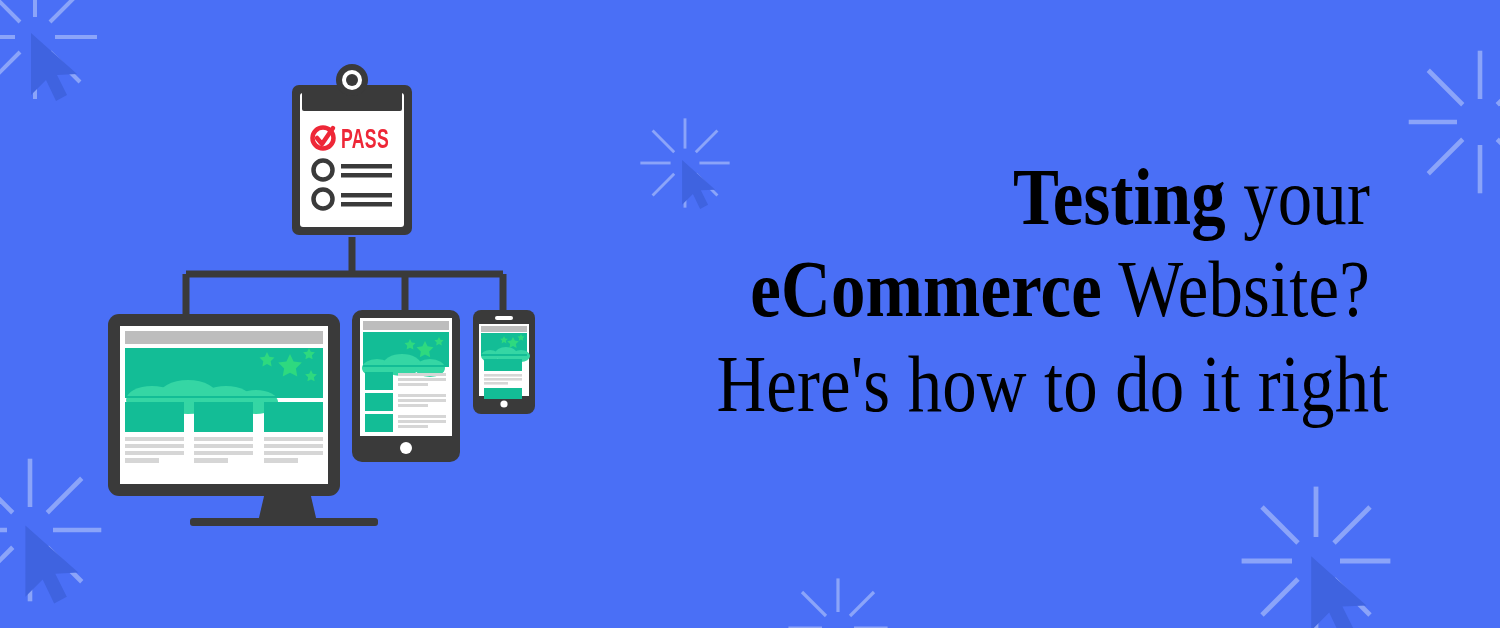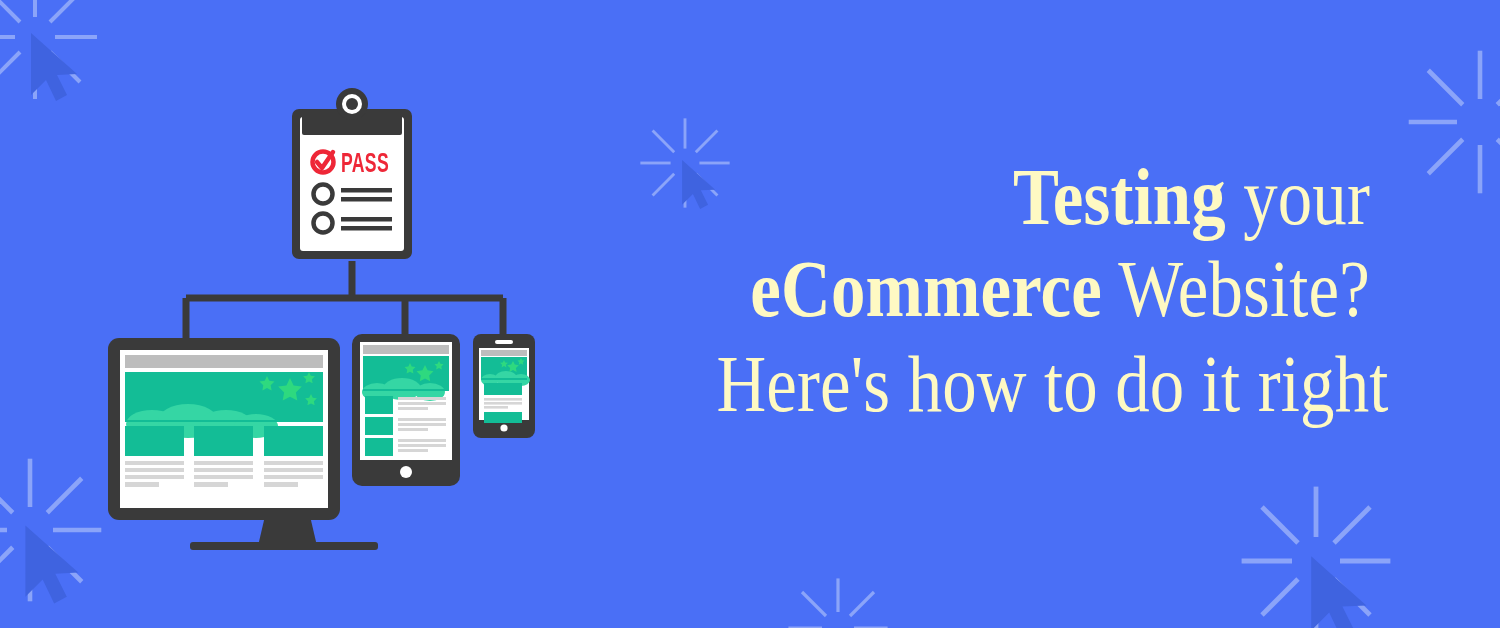--- a/index.html
+++ b/index.html
@@ -22,35 +22,35 @@
     position: absolute;
     inset: 0;
     pointer-events: none;
   }
   .deco-layer svg { display: block; }
 
   
   .illustration {
     position: absolute;
     left: 80px;
-    top: 76px;
+    top: 52px;
     width: 500px;
     height: 500px;
     text-align: right;
   }
   .illustration svg { display: block; }
 
   
   .headline {
     position: absolute;
     right: 130px;
     top: 155px;
     width: 760px;
     text-align: right;
-    color: #fef9c3;
+    color: #000000;
     line-height: 1.07;
     letter-spacing: .2px;
   }
   .headline .line {
     display: block;
     white-space: nowrap;
     font-size: 80px;
     font-weight: 400;
     transform: scaleX(0.86);
     transform-origin: 100% 50%;

